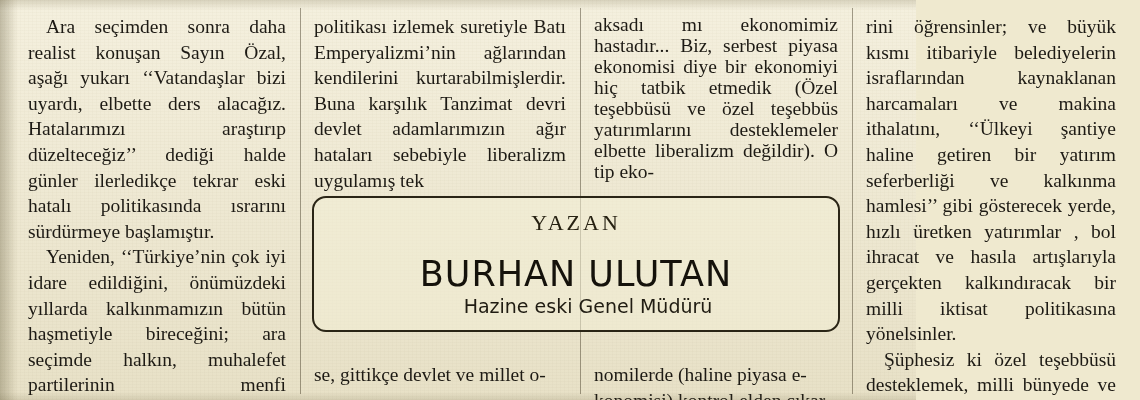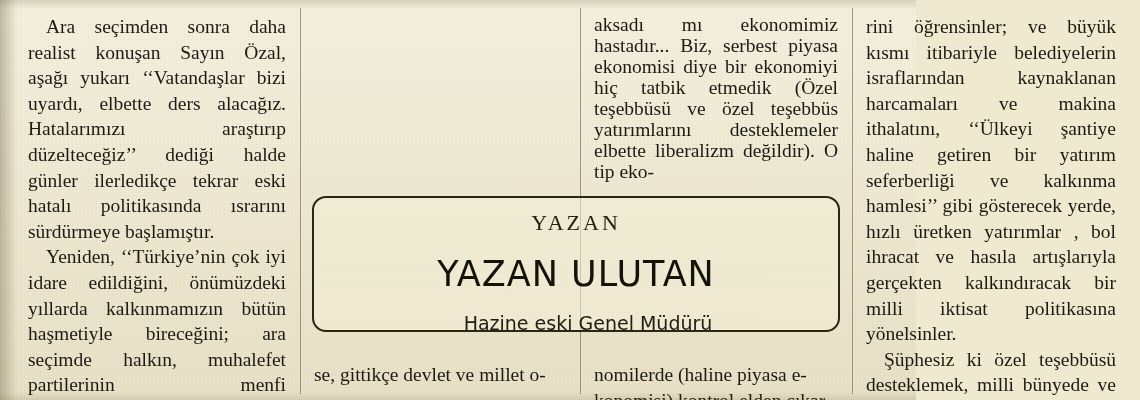--- a/index.html
+++ b/index.html
@@ -105,21 +105,21 @@
     font-family: "Liberation Serif", serif;
   }
   .byline-name {
     margin-top: 18px;
     font-size: 35px;
     letter-spacing: 1px;
     color: #15120b;
     font-family: "DejaVu Sans", sans-serif;
   }
   .byline-role {
-    margin-top: 18px;
+    margin-top: 1px;
     font-size: 19px;
     color: #201c12;
     font-family: "DejaVu Sans", sans-serif;
     padding-left: 24px;
   }
   .fade-bottom {
     position: absolute;
     left: 0; right: 0; bottom: 0;
     height: 8px;
     background: linear-gradient(0deg, rgba(90,80,45,0.14), rgba(90,80,45,0));
@@ -137,33 +137,36 @@
 
   <div class="rule r1"></div>
   <div class="rule r2"></div>
   <div class="rule r3"></div>
 
   <div class="col c1">
     <p class="indent">Ara seçimden sonra daha realist konuşan Sayın Özal, aşağı yukarı ‘‘Vatandaşlar bizi uyardı, elbette ders alacağız. Hatalarımızı araştırıp düzelteceğiz’’ dediği halde günler ilerledikçe tekrar eski hatalı politikasında ısrarını sürdürmeye başlamıştır.</p>
     <p class="indent">Yeniden, ‘‘Türkiye’nin çok iyi idare edildiğini, önümüzdeki yıllarda kalkınmamızın bütün haşmetiyle bireceğini; ara seçimde halkın, muhalefet partilerinin menfi propagandalarına aldanması yüzünden oylarının düştüğü-</p>
   </div>
 
+  <div class="col c2">
+    <p>politikası izlemek suretiyle Batı Emperyalizmi’nin ağlarından kendilerini kurtarabilmişlerdir. Buna karşılık Tanzimat devri devlet adamlarımızın ağır hataları sebebiyle liberalizm uygulamış tek</p>
+  </div>
 
   <div class="col c3">
     <p>aksadı mı ekonomimiz hastadır... Biz, serbest piyasa ekonomisi diye bir ekonomiyi hiç tatbik etmedik (Özel teşebbüsü ve özel teşebbüs yatırımlarını desteklemeler elbette liberalizm değildir). O tip eko-</p>
   </div>
 
   <div class="col c4">
     <p>rini öğrensinler; ve büyük kısmı itibariyle belediyelerin israflarından kaynaklanan harcamaları ve makina ithalatını, ‘‘Ülkeyi şantiye haline getiren bir yatırım seferberliği ve kalkınma hamlesi’’ gibi gösterecek yerde, hızlı üretken yatırımlar , bol ihracat ve hasıla artışlarıyla gerçekten kalkındıracak bir milli iktisat politikasına yönelsinler.</p>
     <p class="indent">Şüphesiz ki özel teşebbüsü desteklemek, milli bünyede ve iç piyasada bol üretimi ve serbest rekabeti teşvik eyleyerek hakim kılmağa çalışmak as-</p>
   </div>
 
   <div class="byline-box">
     <div class="byline-kicker">YAZAN</div>
-    <div class="byline-name">YAZAN ULUTAN</div>
+    <div class="byline-name">BURHAN ULUTAN</div>
     <div class="byline-role">Hazine eski Genel Müdürü</div>
   </div>
 
   <div class="col c2b">
     <p>se, gittikçe devlet ve millet o-</p>
   </div>
 
   <div class="col c3b">
     <p>nomilerde (haline piyasa e-</p>
     <p>konomisi) kontrol elden çıkar</p>

